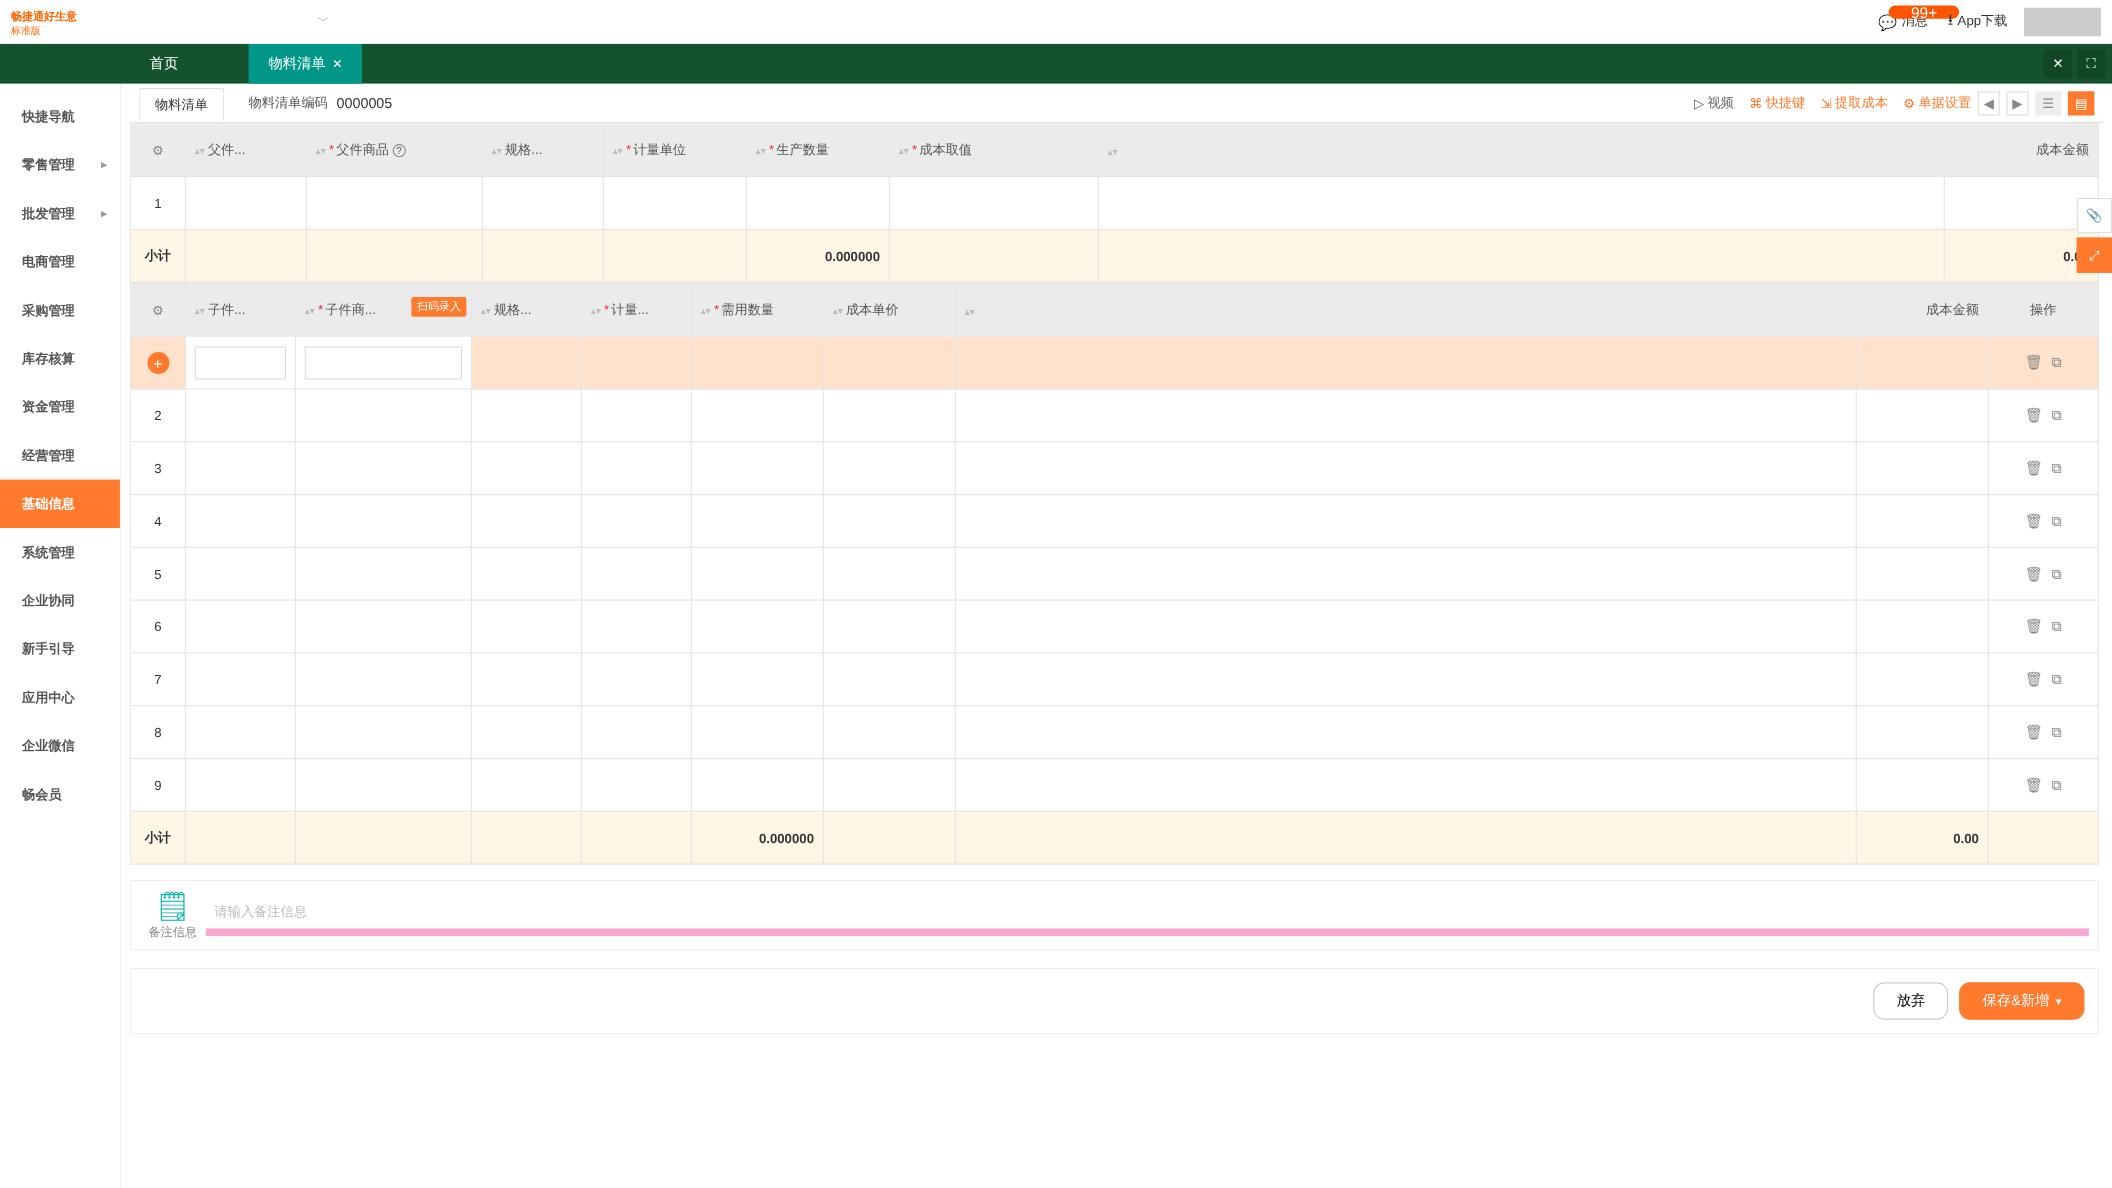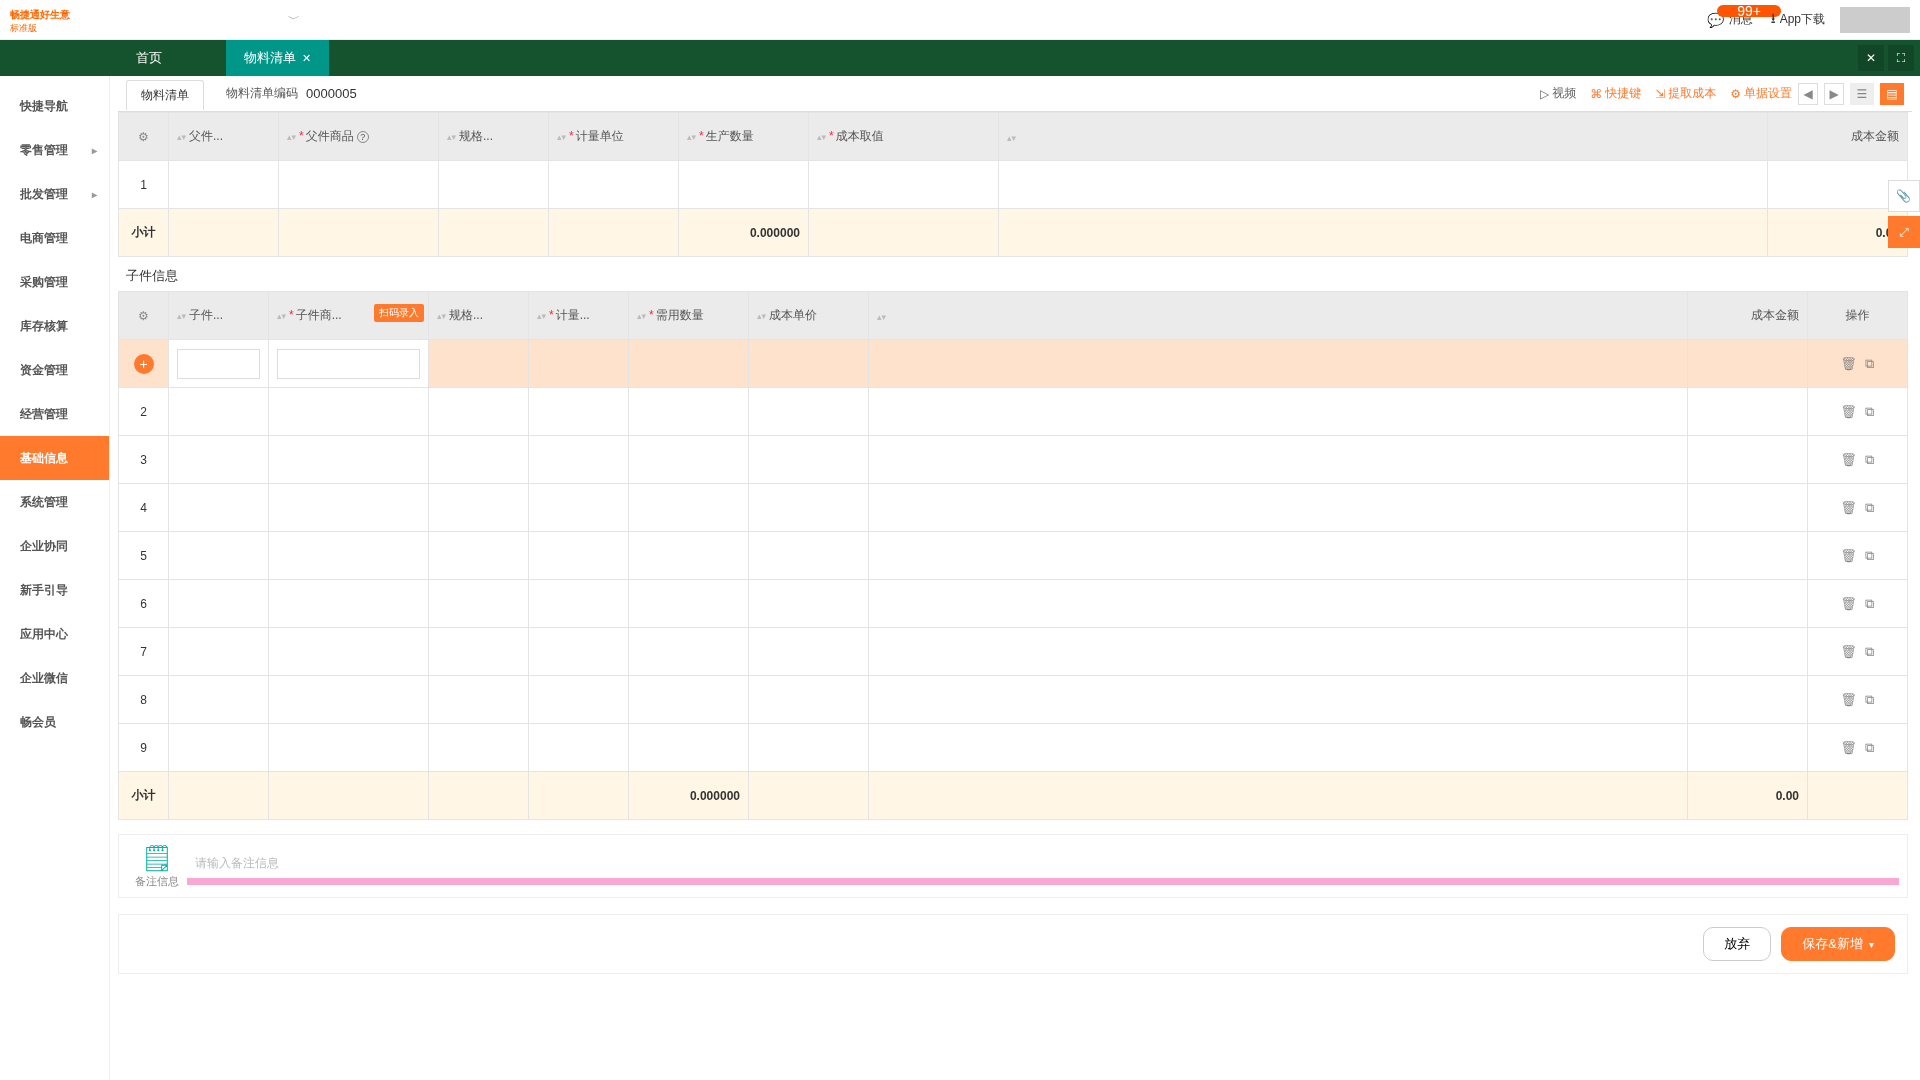--- a/index.html
+++ b/index.html
@@ -240,21 +240,20 @@
             <td></td>
             <td></td>
         <td class="right">0.000000</td>
         <td></td>
             <td></td>
         <td class="right">0.00</td>
       </tr>
     </tbody>
   </table>
 
-  <div class="section-title">子件信息</div>
   <table class="tbl">
     <thead>
           <tr>
       <th class="num-col"><span class="gear">⚙</span></th>
       <th style="width:100px"><span class="sort-ic">▴▾</span><span>子件...</span></th>
       <th style="width:160px"><span class="sort-ic">▴▾</span><span class="req">*</span><span>子件商...</span><span class="badge-scan">扫码录入</span></th>
       <th style="width:100px"><span class="sort-ic">▴▾</span><span>规格...</span></th>
       <th style="width:100px"><span class="sort-ic">▴▾</span><span class="req">*</span><span>计量...</span></th>
       <th style="width:120px"><span class="sort-ic">▴▾</span><span class="req">*</span><span>需用数量</span></th>
       <th style="width:120px"><span class="sort-ic">▴▾</span><span>成本单价</span></th>

